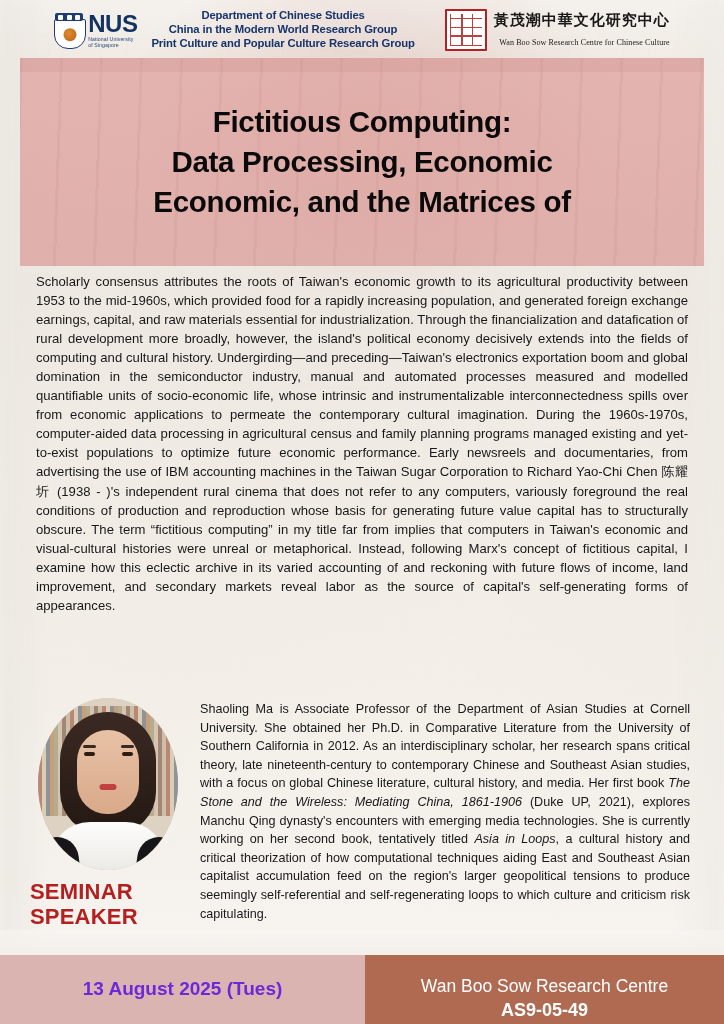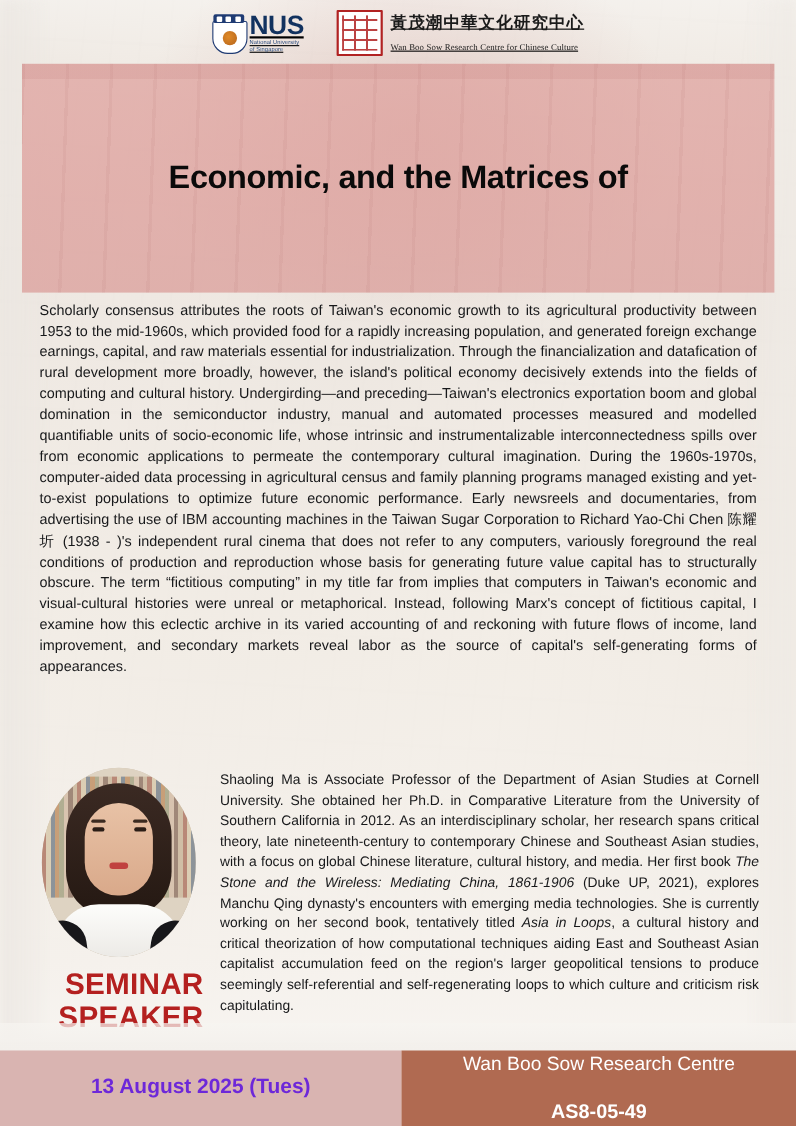--- a/index.html
+++ b/index.html
@@ -36,21 +36,21 @@
   .bg-warm{
     position:absolute;left:120px;top:0;width:500px;height:300px;
     background:radial-gradient(ellipse at 50% 40%, rgba(205,150,145,.35), rgba(205,150,145,0) 70%);
   }
 
   
   .header{
     position:absolute;left:0;top:0;width:724px;height:60px;
     display:flex;align-items:center;justify-content:center;gap:0;
   }
-  .header-inner{display:flex;align-items:center;gap:14px;text-decoration:underline;}
+  .header-inner{display:flex;align-items:center;gap:14px;}
   .nus-logo{display:flex;align-items:center;gap:4px;}
   .nus-shield{
     width:30px;height:34px;position:relative;
   }
   .nus-shield .crest{
     position:absolute;left:0;top:6px;width:30px;height:28px;
     background:#fff;border:1.3px solid #1f3b73;
     border-radius:2px 2px 14px 14px;
     overflow:hidden;
   }
@@ -75,21 +75,21 @@
   }
   .nus-word .small{
     font-size:5.2px;color:#27497c;letter-spacing:.1px;margin-top:1px;
   }
   .dept-lines{
     text-align:center;line-height:1.22;
     color:#17356b;font-weight:700;font-size:11.3px;
     font-family:"Liberation Sans", sans-serif;
     letter-spacing:-.15px;
   }
-  .wbs{display:flex;align-items:center;gap:7px;margin-left:16px;}
+  .wbs{display:flex;align-items:center;gap:7px;margin-left:16px;text-align:right;}
   .seal{
     width:38px;height:38px;background:#ffffff;
     border:2px solid #b12222;position:relative;border-radius:1px;
   }
   .seal .g{
     position:absolute;inset:3px;
     background:
       repeating-linear-gradient(90deg,#b12222 0 1.5px,transparent 1.5px 11px),
       repeating-linear-gradient(0deg,#b12222 0 1.5px,transparent 1.5px 9px);
     opacity:.85;
@@ -181,22 +181,22 @@
     width:116px;height:48px;
     background:linear-gradient(180deg,#fdfdfb,#eceae6);
     border-radius:40px 40px 0 0;
   }
   .portrait .collar:before,.portrait .collar:after{
     content:"";position:absolute;bottom:0;width:30px;height:34px;background:#17171a;
   }
   .portrait .collar:before{left:-2px;border-radius:0 22px 0 0;transform:rotate(-8deg)}
   .portrait .collar:after{right:-2px;border-radius:22px 0 0 0;transform:rotate(8deg)}
   .seminar-label{
-    position:absolute;left:30px;top:880px;width:155px;text-align:right;
-    color:#b4201f;font-weight:700;font-size:27px;line-height:1.12;
+    position:absolute;left:30px;top:880px;width:155px;text-align:left;
+    color:#b4201f;font-weight:700;font-size:22px;line-height:1.12;
     letter-spacing:.2px;font-family:"Liberation Sans", sans-serif;
   }
   .bio{
     position:absolute;left:200px;top:700px;width:490px;
     color:#17181a;font-size:12.6px;line-height:18.6px;text-align:justify;
     font-family:"Liberation Sans", sans-serif;
   }
   .bio b{font-weight:400}
   .bio i{font-style:italic}
 
@@ -205,21 +205,21 @@
     position:absolute;left:0;top:955px;width:724px;height:69px;display:flex;
   }
   .foot-left{
     width:365px;height:69px;background:#d9b4b1;
     display:flex;flex-direction:column;align-items:center;justify-content:center;
     color:#6d28d9;font-weight:700;font-size:19px;line-height:1.42;
     font-family:"Liberation Sans", sans-serif;
   }
   .foot-right{
     width:359px;height:69px;background:#b06a51;
-    display:flex;flex-direction:column;align-items:center;justify-content:space-between;
+    display:flex;flex-direction:column;align-items:center;justify-content:flex-end;
     color:#ffffff;font-weight:700;font-size:18px;line-height:1.42;
     font-family:"Liberation Sans", sans-serif;
   }
   .foot-right .loc{font-weight:400;font-size:17.5px}
   .footer-gap{
     position:absolute;left:0;top:930px;width:724px;height:25px;
     background:linear-gradient(180deg,rgba(247,245,241,.7),#f3f0ec);
   }
 </style>
 </head>
@@ -244,38 +244,45 @@
               <i></i>
             </div>
         </div>
         <div class="nus-word">
           <div class="big">NUS</div>
           <div class="small">National University</div>
           <div class="small">of Singapore</div>
         </div>
       </div>
 
+      <div class="dept-lines">
+        <div>Department of Chinese Studies</div>
+        <div>China in the Modern World Research Group</div>
+        <div>Print Culture and Popular Culture Research Group</div>
+      </div>
 
       <div class="wbs">
         <div class="seal">
             <div class="g"></div>
           </div>
         <div class="wbs-txt">
           <div class="wbs-cn">黃茂潮中華文化研究中心</div>
           <div class="wbs-en">Wan Boo Sow Research Centre for Chinese Culture</div>
         </div>
       </div>
 
     </div>
   </div>
 
   <div class="title-band">
       <div class="tb-shapes"></div>
     </div>
   <div class="title-text">
+    <div>Fictitious Computing:</div>
+    <div>Data Processing, Economic</div>
     <div>Economic, and the Matrices of</div>
   </div>
 
   <div class="abstract">Scholarly consensus attributes the roots of Taiwan's economic growth to its agricultural productivity between 1953 to the mid-1960s, which provided food for a rapidly increasing population, and generated foreign exchange earnings, capital, and raw materials essential for industrialization. Through the financialization and datafication of rural development more broadly, however, the island's political economy decisively extends into the fields of computing and cultural history. Undergirding—and preceding—Taiwan's electronics exportation boom and global domination in the semiconductor industry, manual and automated processes measured and modelled quantifiable units of socio-economic life, whose intrinsic and instrumentalizable interconnectedness spills over from economic applications to permeate the contemporary cultural imagination. During the 1960s-1970s, computer-aided data processing in agricultural census and family planning programs managed existing and yet-to-exist populations to optimize future economic performance. Early newsreels and documentaries, from advertising the use of IBM accounting machines in the Taiwan Sugar Corporation to Richard Yao-Chi Chen 陈耀圻 (1938 - )'s independent rural cinema that does not refer to any computers, variously foreground the real conditions of production and reproduction whose basis for generating future value capital has to structurally obscure. The term “fictitious computing” in my title far from implies that computers in Taiwan's economic and visual-cultural histories were unreal or metaphorical. Instead, following Marx's concept of fictitious capital, I examine how this eclectic archive in its varied accounting of and reckoning with future flows of income, land improvement, and secondary markets reveal labor as the source of capital's self-generating forms of appearances.</div>
 
   <div class="portrait-wrap">
     <div class="portrait">
       <div class="shelf"></div>
       <div class="books"></div>
       <div class="hair"></div>
@@ -296,17 +303,17 @@
 
   <div class="bio"><b>Shaoling Ma</b><span> is Associate Professor of the Department of Asian Studies at Cornell University. She obtained her Ph.D. in Comparative Literature from the University of Southern California in 2012. As an interdisciplinary scholar, her research spans critical theory, late nineteenth-century to contemporary Chinese and Southeast Asian studies, with a focus on global Chinese literature, cultural history, and media. Her first book </span><i>The Stone and the Wireless: Mediating China, 1861-1906</i><span> (Duke UP, 2021), explores Manchu Qing dynasty's encounters with emerging media technologies. She is currently working on her second book, tentatively titled </span><i>Asia in Loops</i><span>, a cultural history and critical theorization of how computational techniques aiding East and Southeast Asian capitalist accumulation feed on the region's larger geopolitical tensions to produce seemingly self-referential and self-regenerating loops to which culture and criticism risk capitulating.</span></div>
 
   <div class="footer-gap"></div>
   <div class="footer">
     <div class="foot-left">
       <div>13 August 2025 (Tues)</div>
     </div>
     <div class="foot-right">
       <div class="loc">Wan Boo Sow Research Centre</div>
-      <div>AS8-05-49</div>
+      <div>AS9-05-49</div>
     </div>
   </div>
 
 </div>
 
 </body></html>

